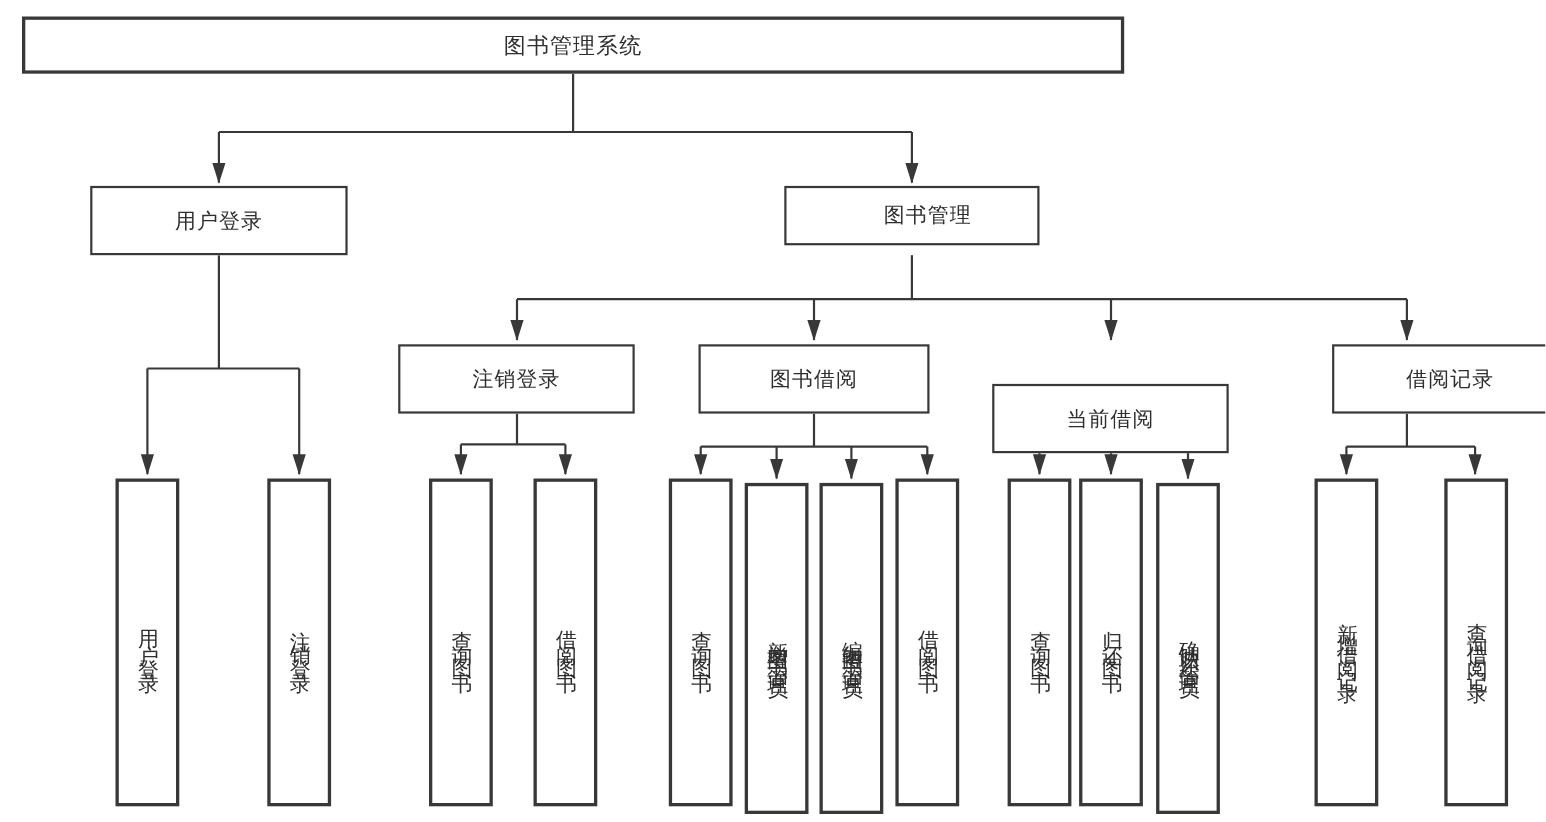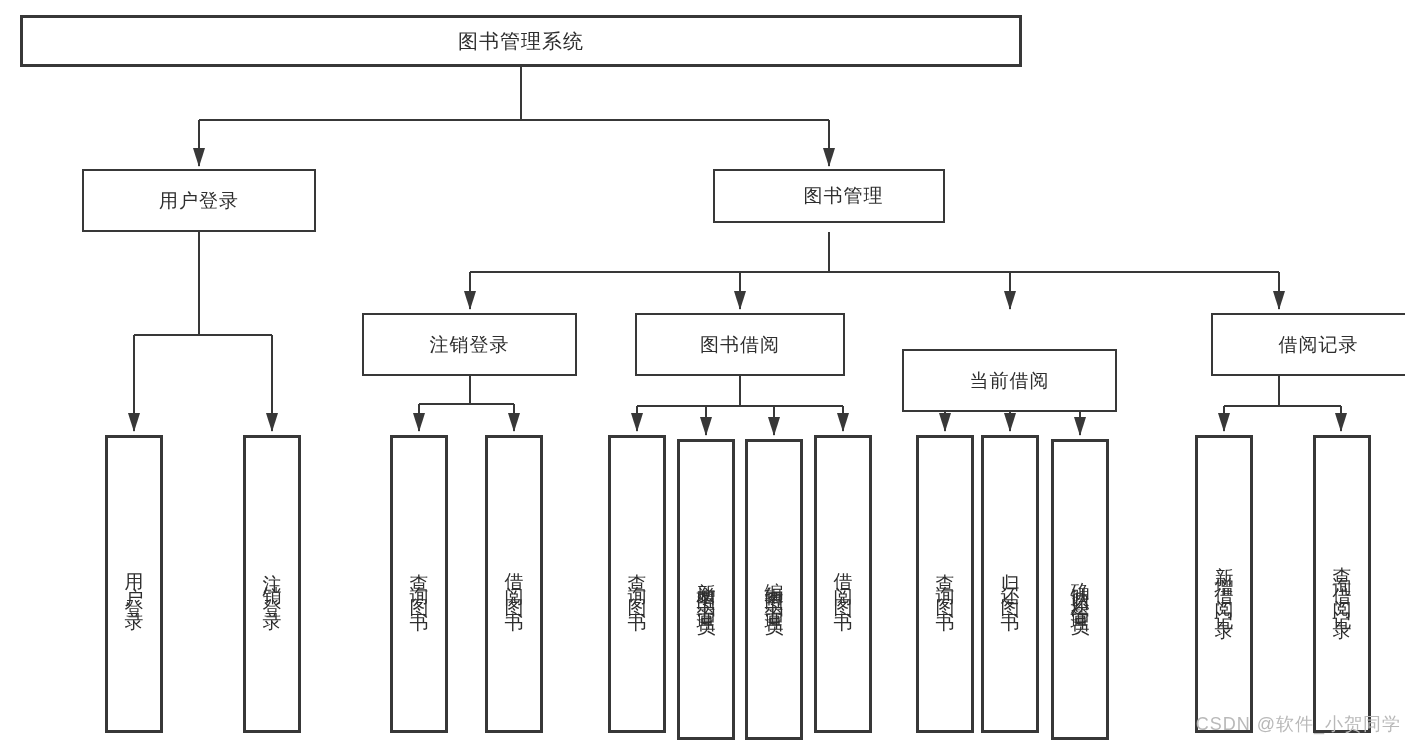--- a/index.html
+++ b/index.html
@@ -149,14 +149,13 @@
     <span>确认归还（管理员）</span>
   </div>
 
   <div class="node vnode v6" style="left:1195px;top:435px;width:58px;height:298px;">
     <span>新增借阅记录</span>
   </div>
   <div class="node vnode v6" style="left:1313px;top:435px;width:58px;height:298px;">
     <span>查询借阅记录</span>
   </div>
 
-  <div class="watermark">CSDN @软件_小贺同学</div>
 </div>
 
 </body></html>

